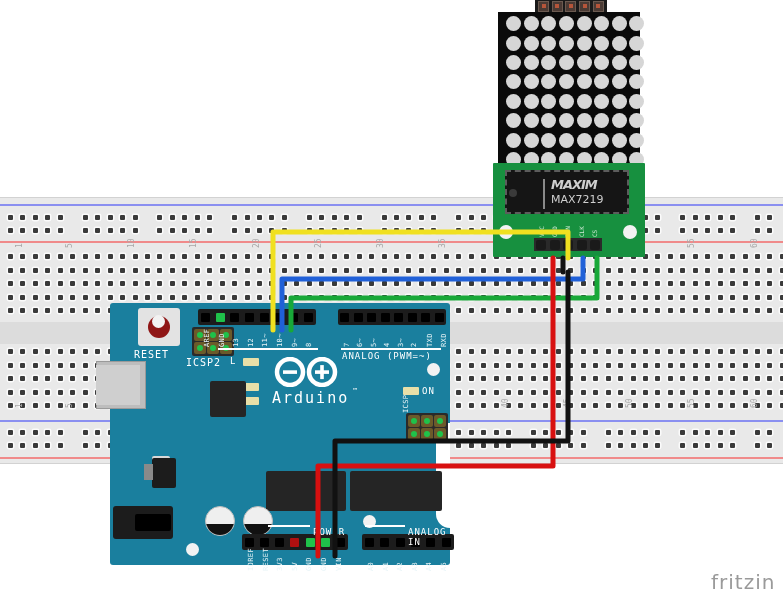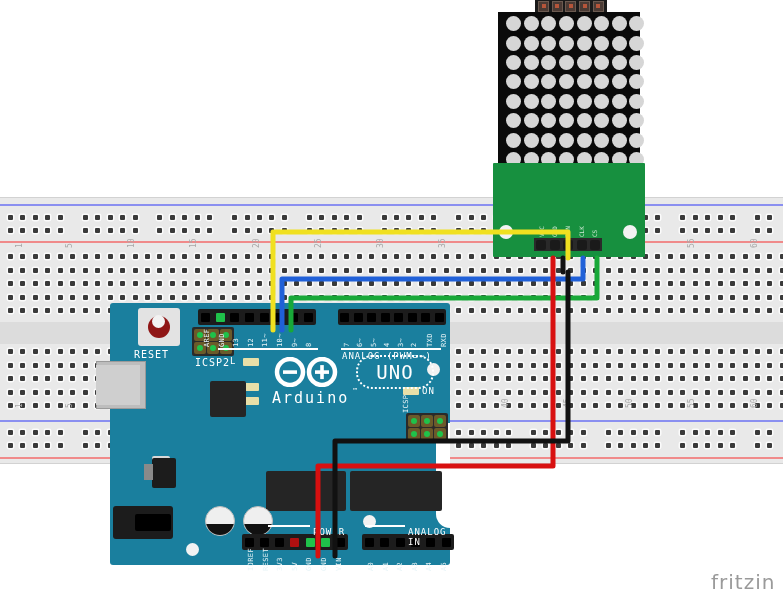--- a/index.html
+++ b/index.html
@@ -1071,20 +1071,26 @@
           <span class="led" style="background: rgb(214, 214, 214);"></span>
           <span class="led" style="background: rgb(214, 214, 214);"></span>
           <span class="led" style="background: rgb(214, 214, 214);"></span>
           <span class="led" style="background: rgb(214, 214, 214);"></span>
           <span class="led" style="background: rgb(214, 214, 214);"></span>
           <span class="led" style="background: rgb(214, 214, 214);"></span>
         </div>
     </div>
 
     <div class="mx-pcb">
+      <div class="chip">
+        <span class="chip-notch"></span>
+        <span class="chip-bar"></span>
+        <span class="chip-maxim">MAXIM</span>
+        <span class="chip-part">MAX7219</span>
+      </div>
       <span class="mx-hole" style="left:6px;top:62px;"></span>
       <span class="mx-hole" style="left:130px;top:62px;"></span>
 
       <div class="mx-pinhdr">
         <span class="p"></span>
         <span class="p"></span>
         <span class="p"></span>
         <span class="p"></span>
         <span class="p"></span>
       </div>
@@ -1124,21 +1130,21 @@
         <i>
           <b></b>
         </i>
         <i>
           <b></b>
         </i>
         <i>
           <b></b>
         </i>
     </div>
-    <span class="txt" style="left:85px;top:54px;font-size:10px;">ICSP2</span>
+    <span class="txt" style="left:76px;top:54px;font-size:10px;">ICSP2</span>
 
     <span class="ard-hole" style="left:42px;top:12px;"></span>
     <span class="ard-hole" style="left:317px;top:60px;"></span>
     <span class="ard-hole" style="left:76px;top:240px;"></span>
     <span class="ard-hole" style="left:253px;top:212px;"></span>
 
     <div class="hdr" style="left:88px;top:6px;width:118px;height:16px;">
       <span class="pin"></span>
       <span class="pin lit"></span>
       <span class="pin"></span>
@@ -1196,21 +1202,20 @@
 
     <svg class="logo-inf" width="78" height="30" viewBox="0 0 78 30">
       <circle cx="20" cy="15" r="13" fill="none" stroke="#fff" stroke-width="4.5"></circle>
       <circle cx="52" cy="15" r="13" fill="none" stroke="#fff" stroke-width="4.5"></circle>
       <rect x="13" y="13.3" width="14" height="3.6" fill="#fff"></rect>
       <rect x="45" y="13.3" width="14" height="3.6" fill="#fff"></rect>
       <rect x="50.2" y="8.1" width="3.6" height="14" fill="#fff"></rect>
     </svg>
     <span class="arduino-word">Arduino</span>
     <span class="txt" style="left:243px;top:84px;font-size:7px;">™</span>
-    <span class="uno-word">UNO</span>
 
     <div class="icsp" style="left:296px;top:110px;">
       <i>
           <b></b>
         </i>
         <i>
           <b></b>
         </i>
         <i>
           <b></b>

